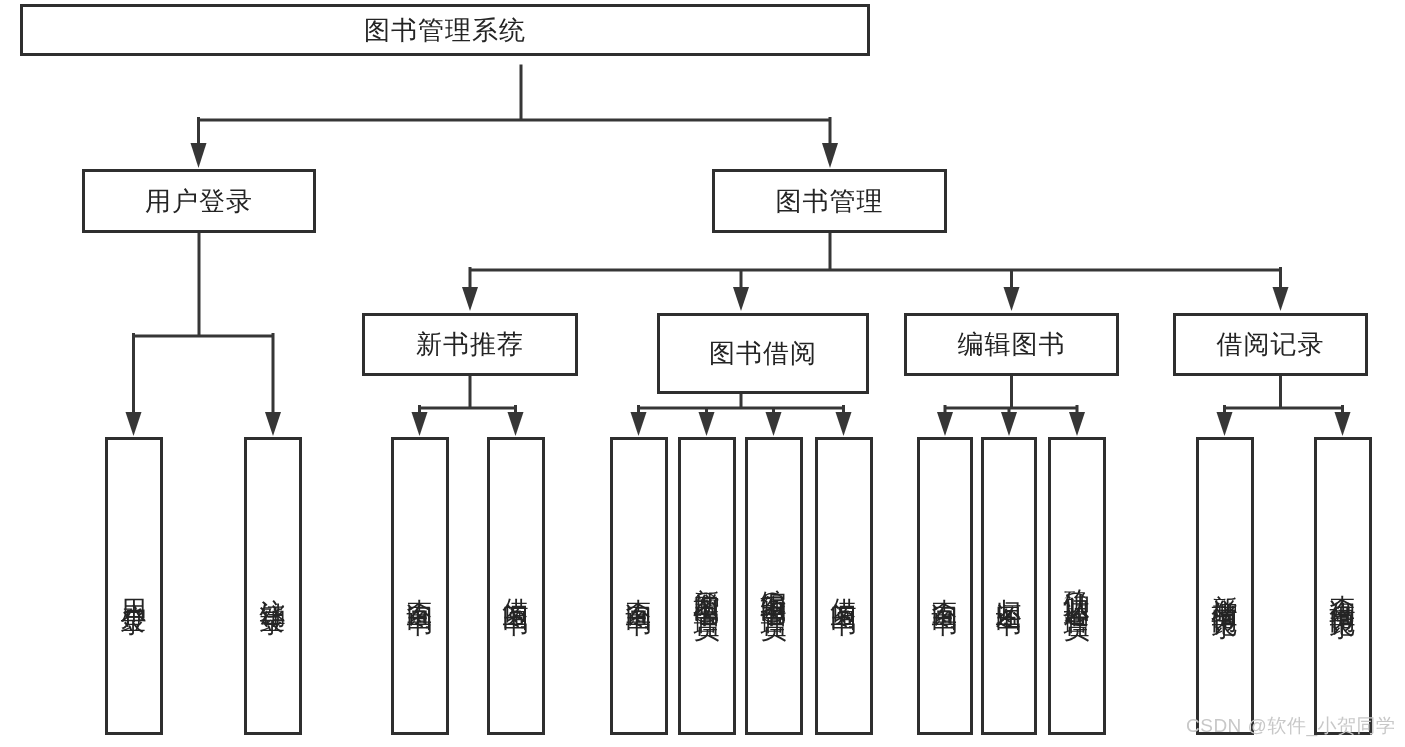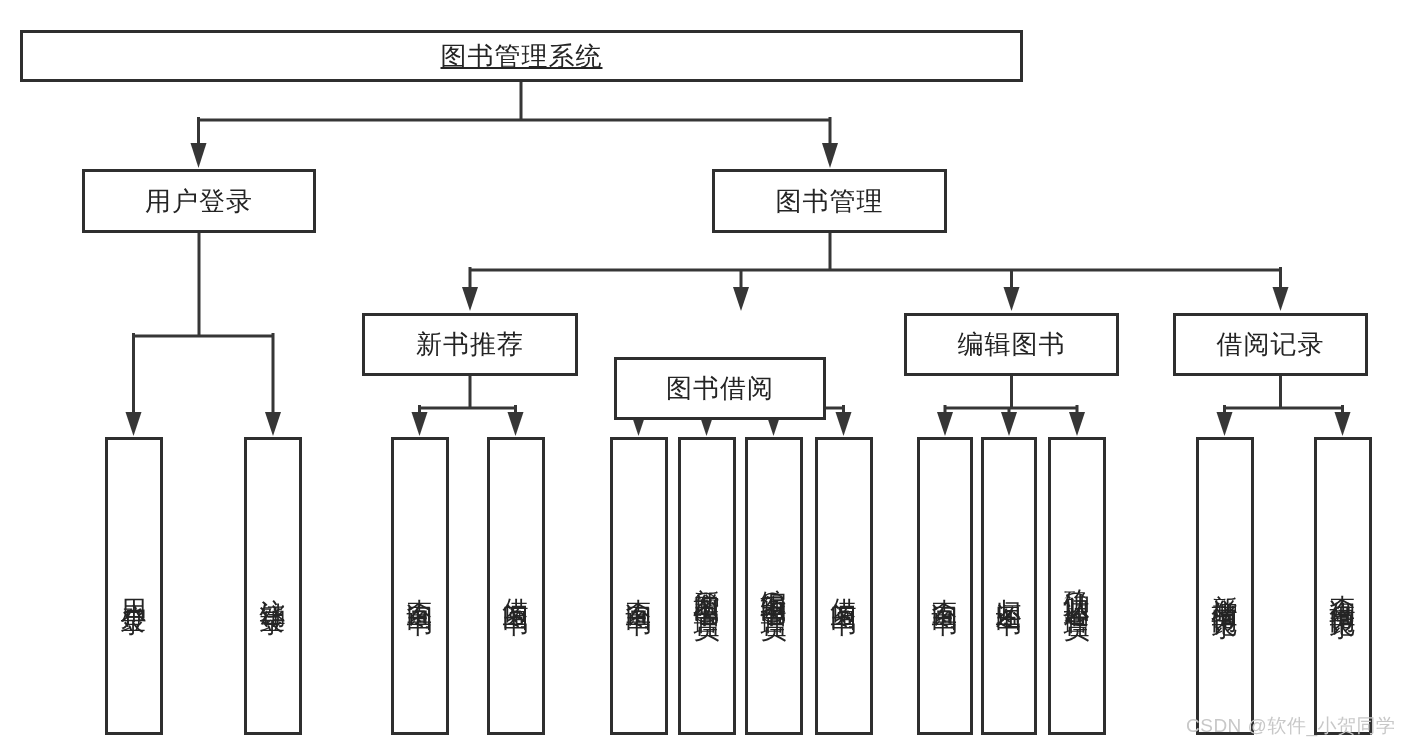--- a/index.html
+++ b/index.html
@@ -37,27 +37,27 @@
   }
   .vbox {
     writing-mode: vertical-rl;
     text-orientation: mixed;
     letter-spacing: 4px;
     line-height: 1.0;
     font-size: 26px;
     padding: 4px 0;
   }
   
-  .n-root   { left: 20px;   top: 30px;  width: 1003px; height: 52px; text-decoration: underline; }
+  .n-root   { left: 20px;   top: 4px;  width: 850px; height: 52px; }
   
   .n-login  { left: 82px;   top: 169px; width: 234px;  height: 64px; }
   .n-mgmt   { left: 712px;  top: 169px; width: 235px;  height: 64px; }
   
   .n-newbook{ left: 362px;  top: 313px; width: 216px;  height: 63px; }
-  .n-borrow { left: 614px;  top: 313px; width: 212px;  height: 63px; margin-top: 44px; }
+  .n-borrow { left: 657px;  top: 313px; width: 212px;  height: 81px; }
   .n-current{ left: 904px;  top: 313px; width: 215px;  height: 63px; }
   .n-record { left: 1173px; top: 313px; width: 195px;  height: 63px; }
   
   .leaf     { top: 437px; height: 298px; width: 58px; }
   .lf-a1 { left: 105px; }
   .lf-a2 { left: 244px; }
   .lf-b1 { left: 391px; }
   .lf-b2 { left: 487px; }
   .lf-c1 { left: 610px; }
   .lf-c2 { left: 678px; }

